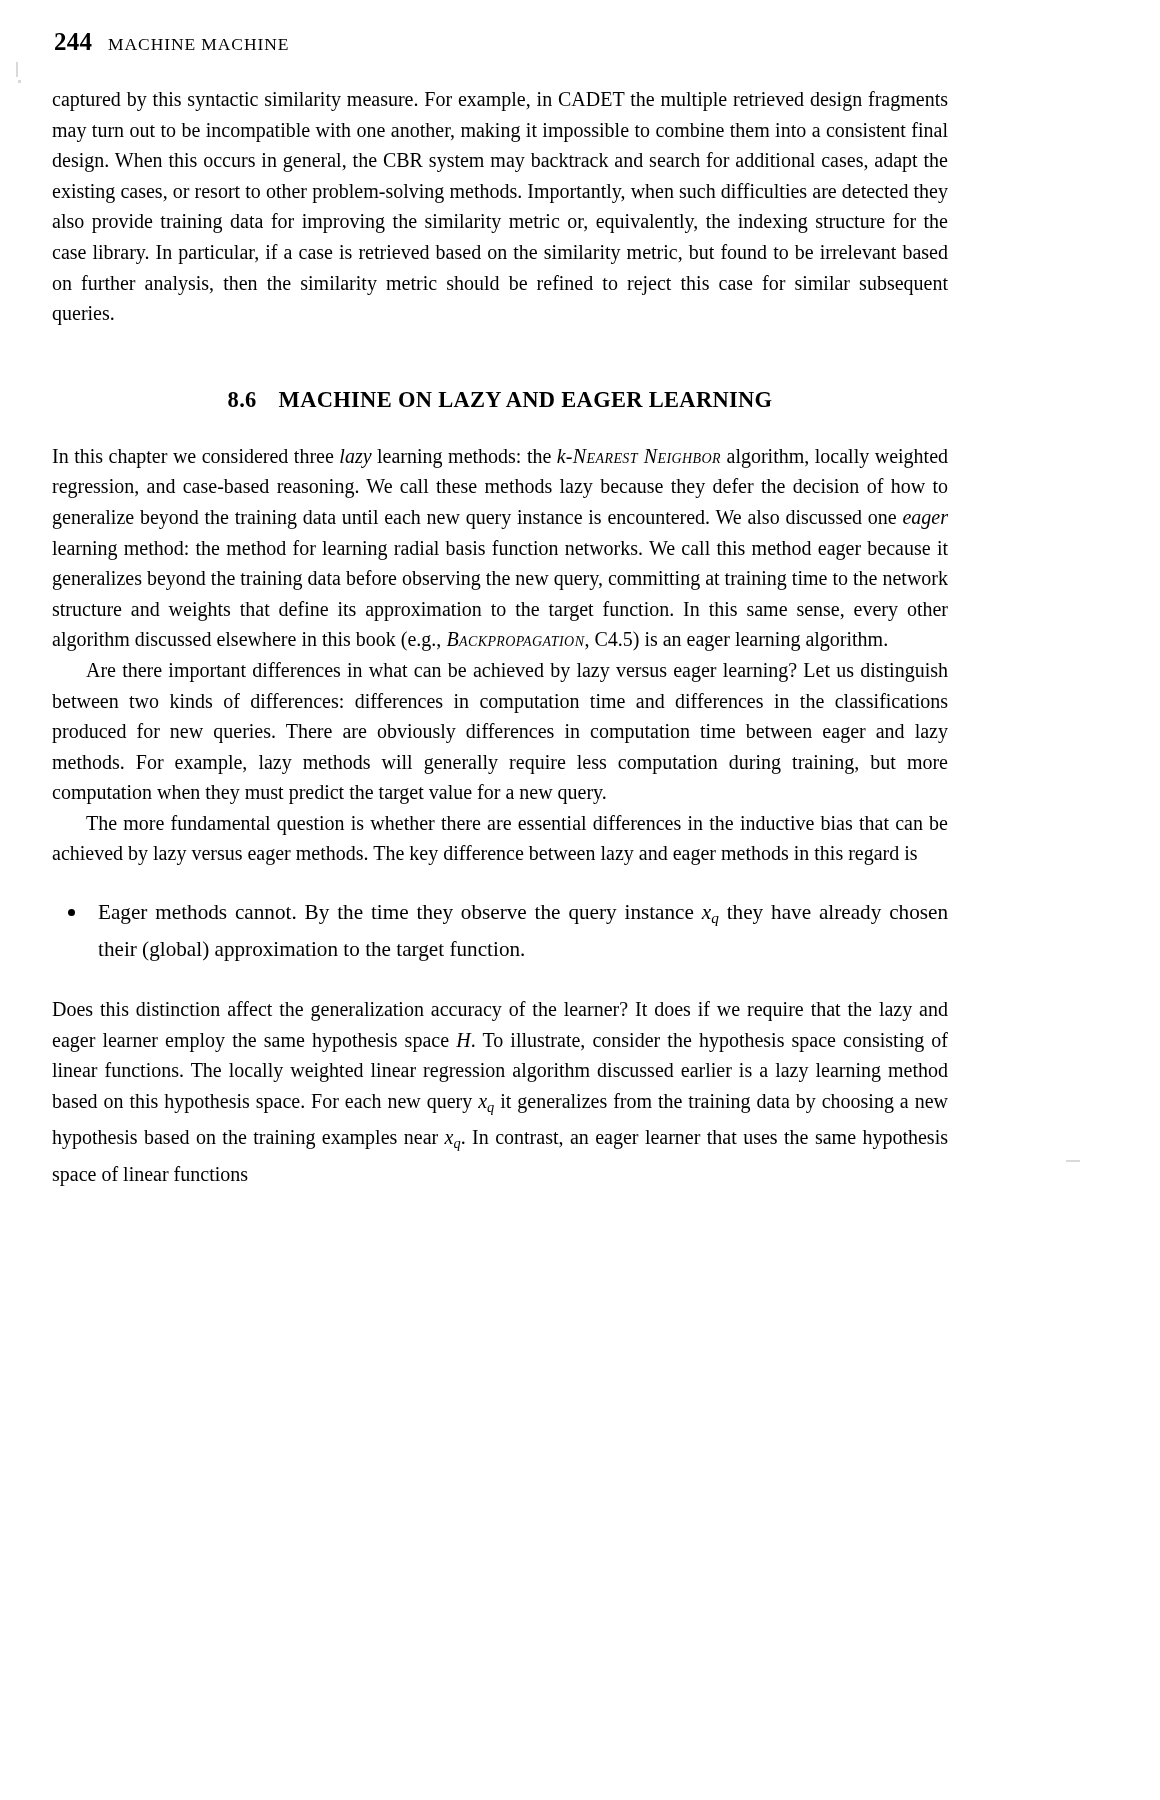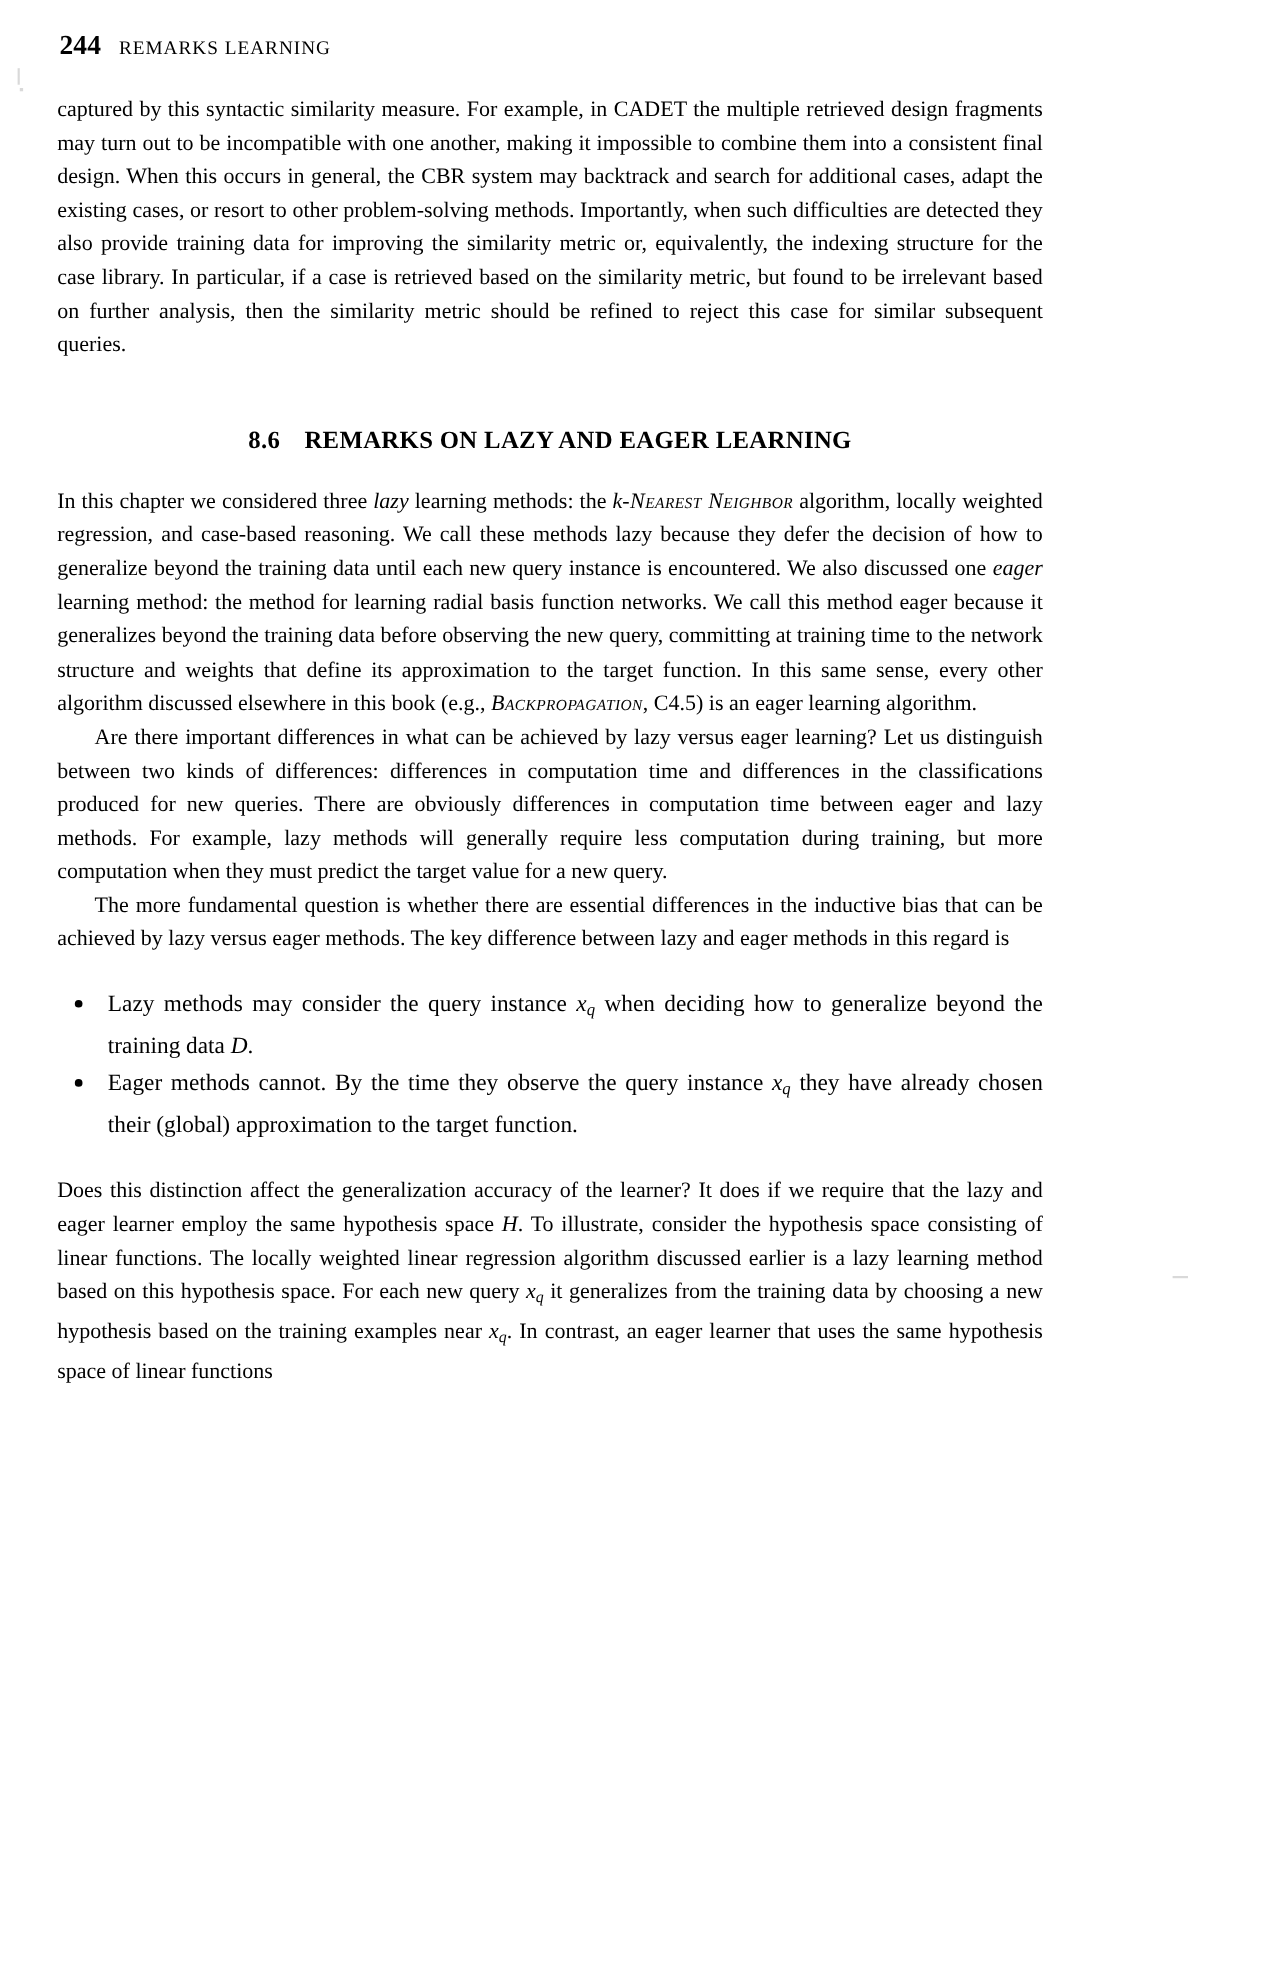--- a/index.html
+++ b/index.html
@@ -116,47 +116,44 @@
 <div class="page">
 
   <div class="speck" style="left:16px;top:62px;width:2px;height:15px;"></div>
   <div class="speck" style="left:18px;top:80px;width:3px;height:3px;"></div>
   <div class="speck" style="left:1066px;top:1160px;width:14px;height:2px;"></div>
 
   <div class="content">
 
     <div class="runhead">
       <span class="folio">244</span>
-      <span class="booktitle">REMARKS LEARNING</span>
+      <span class="booktitle">MACHINE MACHINE</span>
     </div>
 
     <p class="body first">captured by this syntactic similarity measure. For example, in CADET the multiple retrieved design fragments may turn out to be incompatible with one another, making it impossible to combine them into a consistent final design. When this occurs in general, the CBR system may backtrack and search for additional cases, adapt the existing cases, or resort to other problem-solving methods. Importantly, when such difficulties are detected they also provide training data for improving the similarity metric or, equivalently, the indexing structure for the case library. In particular, if a case is retrieved based on the similarity metric, but found to be irrelevant based on further analysis, then the similarity metric should be refined to reject this case for similar subsequent queries.</p>
 
     <div class="sec-space-before"></div>
 
     <h2 class="section">
       <span>8.6</span>
-      <span>REMARKS ON LAZY AND EAGER LEARNING</span>
+      <span>MACHINE ON LAZY AND EAGER LEARNING</span>
     </h2>
 
     <div class="sec-space-after"></div>
 
     <p class="body"><span>In this chapter we considered three </span><span class="it">lazy</span><span> learning methods: the </span><span class="mathvar">k</span><span class="sc">-Nearest Neighbor</span><span> algorithm, locally weighted regression, and case-based reasoning. We call these methods lazy because they defer the decision of how to generalize beyond the training data until each new query instance is encountered. We also discussed one </span><span class="it">eager</span><span> learning method: the method for learning radial basis function networks. We call this method eager because it generalizes beyond the training data before observing the new query, committing at training time to the network structure and weights that define its approximation to the target function. In this same sense, every other algorithm discussed elsewhere in this book (e.g., </span><span class="sc">Backpropagation</span><span>, C4.5) is an eager learning algorithm.</span></p>
 
     <p class="body indent">Are there important differences in what can be achieved by lazy versus eager learning? Let us distinguish between two kinds of differences: differences in computation time and differences in the classifications produced for new queries. There are obviously differences in computation time between eager and lazy methods. For example, lazy methods will generally require less computation during training, but more computation when they must predict the target value for a new query.</p>
 
     <p class="body indent">The more fundamental question is whether there are essential differences in the inductive bias that can be achieved by lazy versus eager methods. The key difference between lazy and eager methods in this regard is</p>
 
     <div class="list-gap-before"></div>
 
     <ul class="bullets">
       <li>
-        <span class="dot"></span><span>Lazy methods may consider the query instance </span><span class="mathvar">x</span><sub class="q">q</sub><span> when deciding how to generalize beyond the training data </span><span class="mathvar">D</span><span>.</span>
-      </li>
-      <li>
         <span class="dot"></span><span>Eager methods cannot. By the time they observe the query instance </span><span class="mathvar">x</span><sub class="q">q</sub><span> they have already chosen their (global) approximation to the target function.</span>
       </li>
     </ul>
 
     <div class="list-gap-after"></div>
 
     <p class="body"><span>Does this distinction affect the generalization accuracy of the learner? It does if we require that the lazy and eager learner employ the same hypothesis space </span><span class="mathvar">H</span><span>. To illustrate, consider the hypothesis space consisting of linear functions. The locally weighted linear regression algorithm discussed earlier is a lazy learning method based on this hypothesis space. For each new query </span><span class="mathvar">x</span><sub class="q">q</sub><span> it generalizes from the training data by choosing a new hypothesis based on the training examples near </span><span class="mathvar">x</span><sub class="q">q</sub><span>. In contrast, an eager learner that uses the same hypothesis space of linear functions</span></p>
 
   </div>
 </div>

